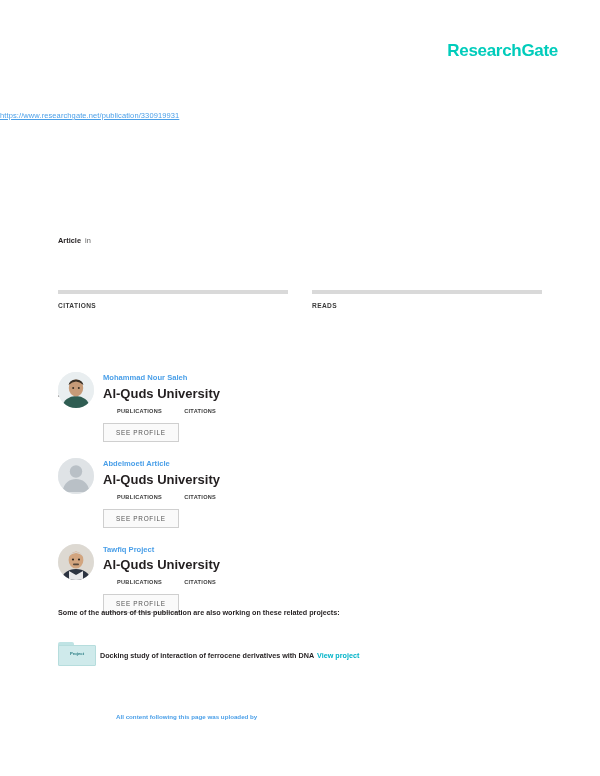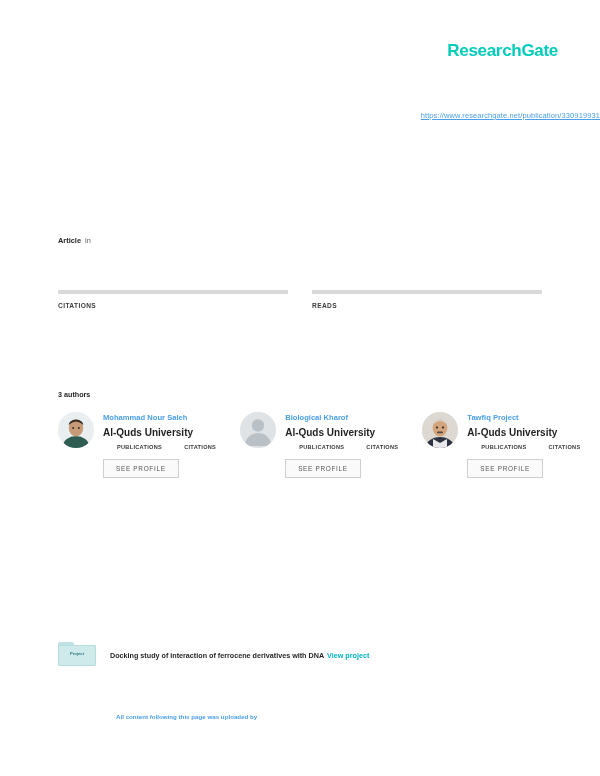--- a/index.html
+++ b/index.html
@@ -37,21 +37,21 @@
     line-height: 1;
     white-space: nowrap;
   }
 
   
   .url-line {
     position: absolute;
     top: 104px;
     left: 0;
     width: 600px;
-    text-align: right;
+    text-align: left;
   }
   .url-link {
     font-size: 7.5px;
     color: #4a9fe8;
     text-decoration: underline;
     letter-spacing: 0.1px;
     word-break: break-all;
   }
 
   
@@ -108,27 +108,28 @@
     position: absolute;
     top: 390px;
     left: 58px;
     font-size: 7.2px;
     font-weight: bold;
     color: #231f20;
   }
 
   .authors-grid {
     position: absolute;
-    top: 412px;
+    top: 372px;
     left: 58px;
     width: 484px;
     display: grid;
-    grid-template-columns: 1fr 1fr 1fr;
+    grid-template-columns: 1fr;
     column-gap: 24px;
     row-gap: 18px;
+    gap: 16px;
   }
 
   .author-card {
     display: flex;
     align-items: flex-start;
     gap: 9px;
   }
 
   .avatar {
     width: 36px;
@@ -147,21 +148,21 @@
     font-size: 7.6px;
     font-weight: bold;
     color: #4a9fe8;
     line-height: 1.3;
     margin-bottom: 3px;
     white-space: nowrap;
     overflow: hidden;
   }
 
   .author-affil {
-    font-size: 10px;
+    font-size: 13px;
     font-weight: bold;
     color: #231f20;
     line-height: 1.3;
     margin-bottom: 5px;
   }
 
   .author-stats {
     display: flex;
     gap: 22px;
     margin-left: 14px;
@@ -203,21 +204,21 @@
     color: #231f20;
   }
 
   .project-row {
     position: absolute;
     top: 640px;
     left: 58px;
     right: 72px;
     display: flex;
     align-items: center;
-    gap: 14px;
+    gap: 4px;
   }
 
   .project-icon {
     width: 38px;
     height: 26px;
     flex: 0 0 38px;
     position: relative;
   }
   .project-icon .folder-back {
     position: absolute;
@@ -335,21 +336,21 @@
 
     <div class="author-card">
       <div class="avatar">
         <svg viewBox="0 0 36 36">
           <rect width="36" height="36" fill="#dfe3e6"></rect>
           <circle cx="18" cy="13.5" r="6.2" fill="#b9c0c6"></circle>
           <path d="M4.5 34 C5.5 24.5 12 21 18 21 C24 21 30.5 24.5 31.5 34 Z" fill="#b9c0c6"></path>
         </svg>
       </div>
       <div class="author-body">
-        <div class="author-name">Biological Kharof</div>
+        <div class="author-name">Abdelmoeti Article</div>
         <div class="author-affil">Al-Quds University</div>
         <div class="author-stats">
           <div>
             <div class="astat-num"></div>
             <div class="astat-label">PUBLICATIONS</div>
           </div>
           <div>
             <div class="astat-num"></div>
             <div class="astat-label">CITATIONS</div>
           </div>
@@ -383,20 +384,21 @@
             <div class="astat-num"></div>
             <div class="astat-label">CITATIONS</div>
           </div>
         </div>
         <div class="see-profile">SEE PROFILE</div>
       </div>
     </div>
 
   </div>
 
+  <div class="projects-intro">Some of the authors of this publication are also working on these related projects:</div>
 
   <div class="project-row">
     <div class="project-icon">
       <div class="folder-back"></div>
       <div class="folder-front"></div>
       <div class="folder-text">Project</div>
     </div>
     <div>
       <span class="project-title">Docking study of interaction of ferrocene derivatives with DNA</span><span class="project-view">View project</span>
     </div>

